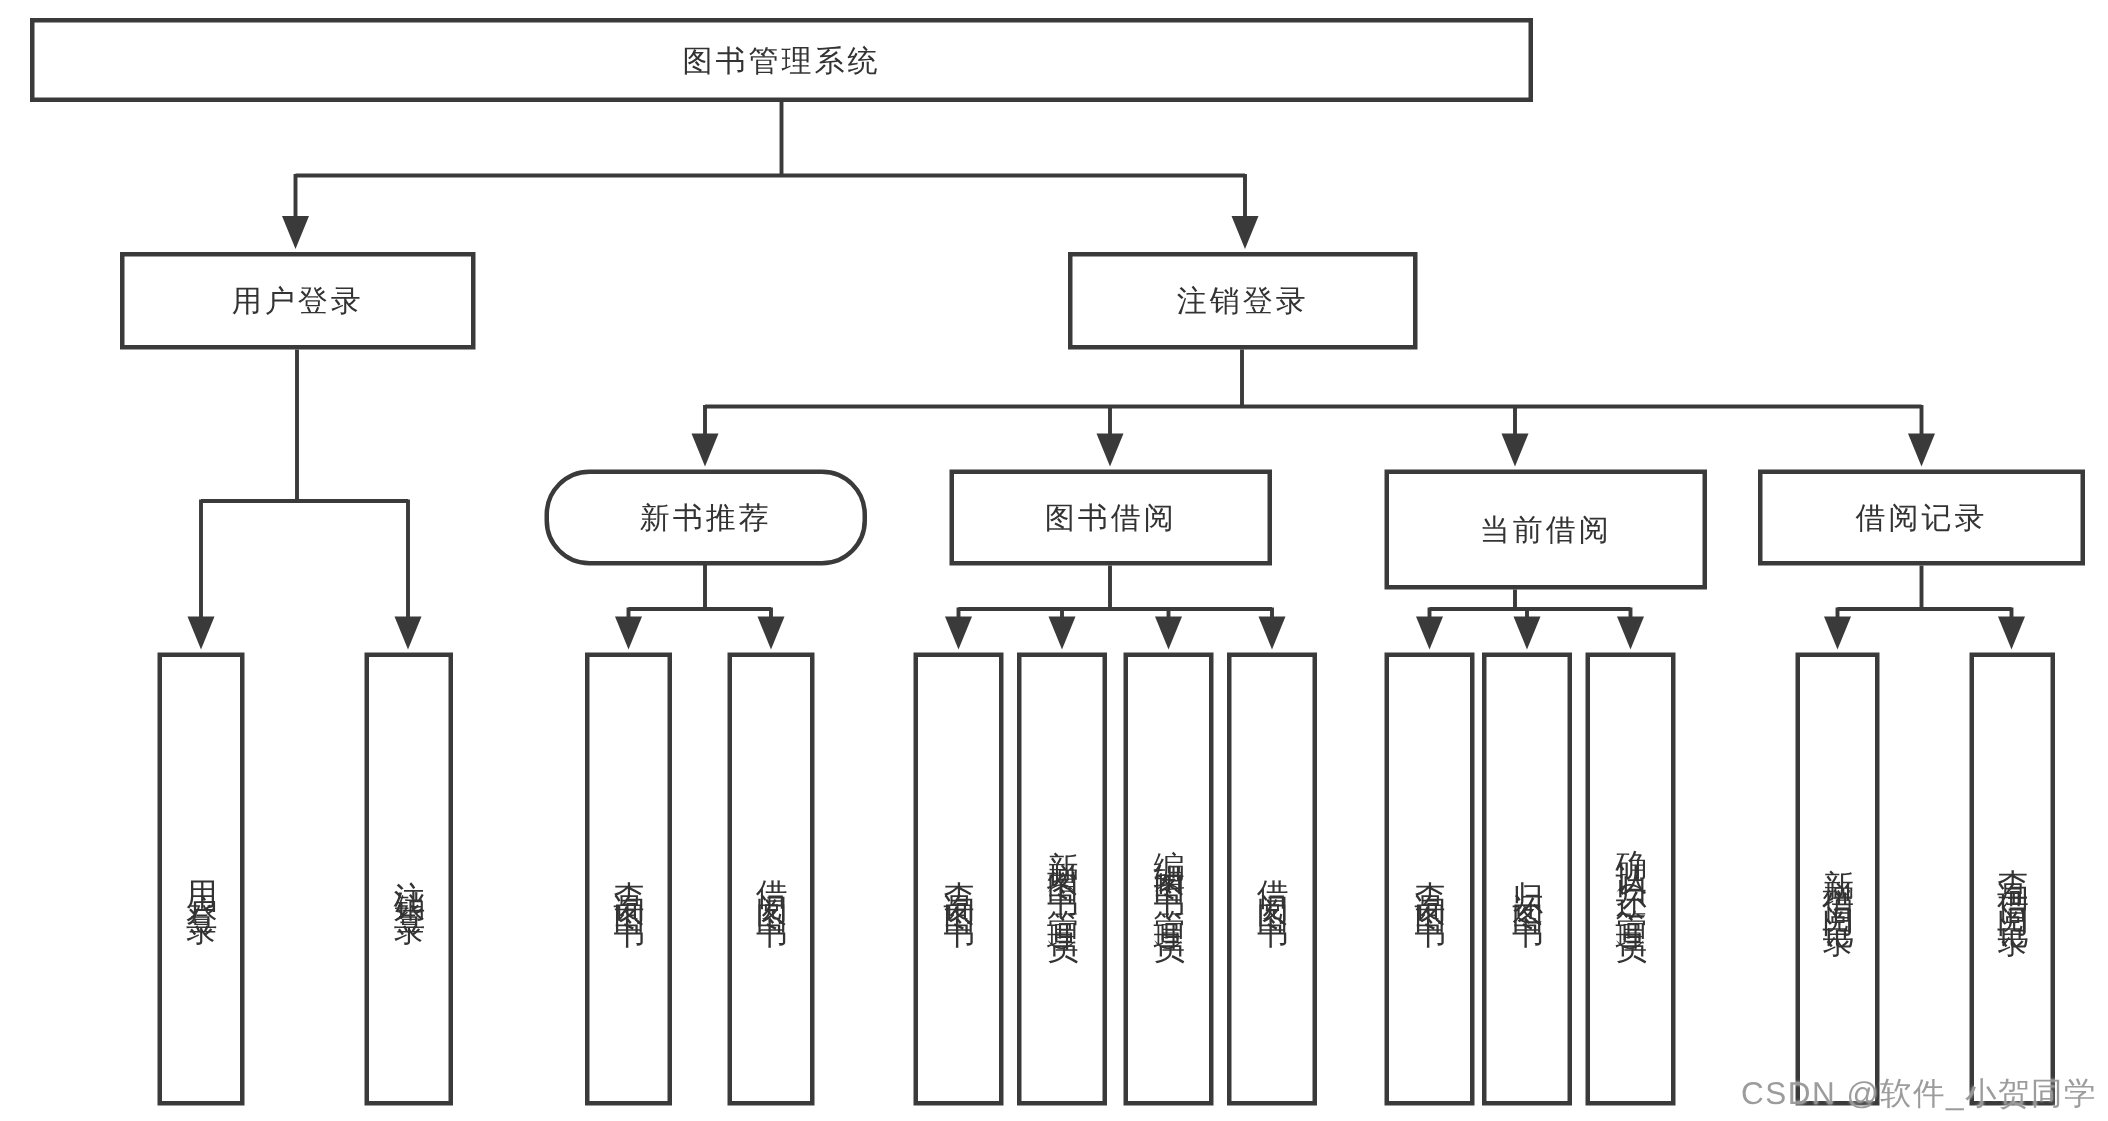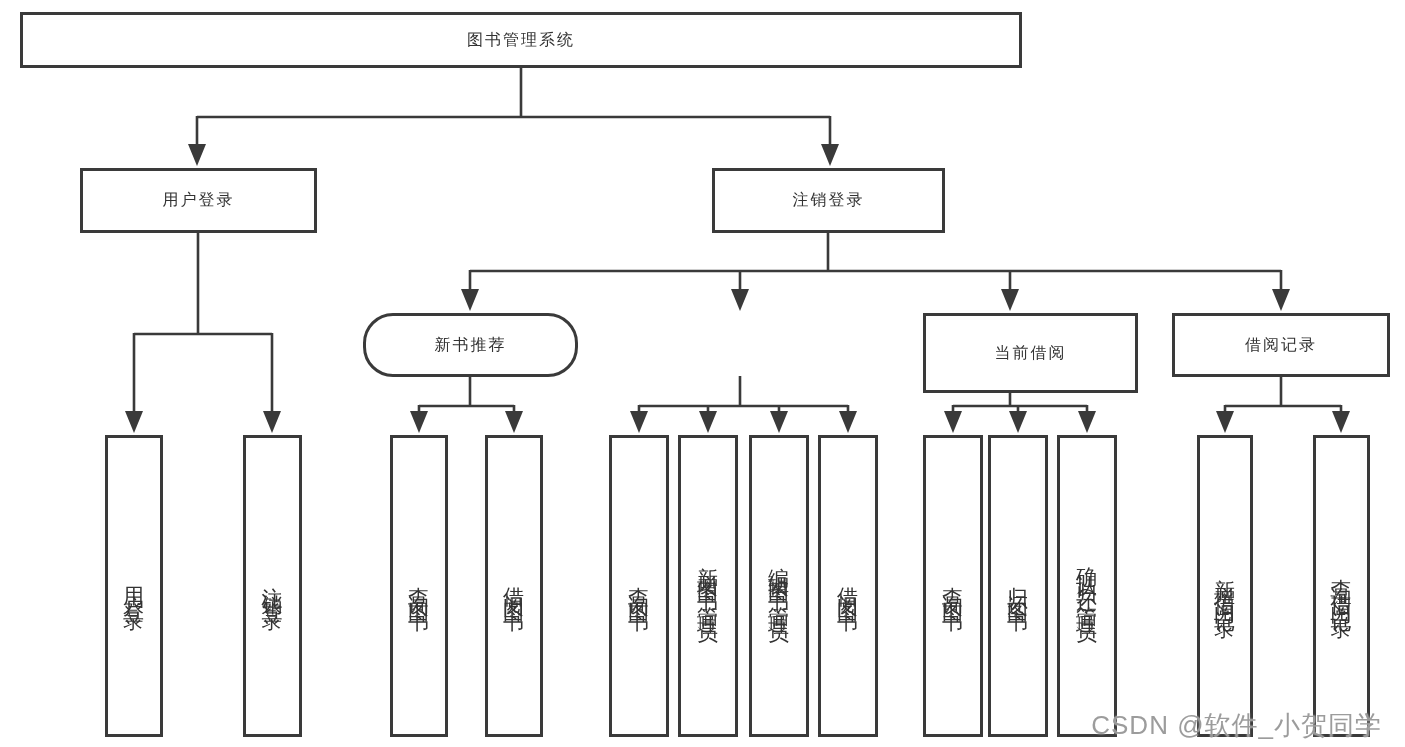--- a/index.html
+++ b/index.html
@@ -15,35 +15,35 @@
     position:absolute;
     box-sizing:border-box;
     border:3px solid #3a3a3a;
     background:#ffffff;
     display:flex;
     align-items:center;
     justify-content:center;
     color:#333333;
     z-index:2;
   }
-  .hnode{font-size:16px;letter-spacing:2px;white-space:nowrap;}
+  .hnode{font-size:20px;letter-spacing:2px;white-space:nowrap;}
   .vnode .vlabel{
     writing-mode:vertical-rl;
     text-orientation:mixed;
     font-size:21px;
     letter-spacing:8px;
     line-height:1;
     color:#333333;
   }
   .watermark{
     position:absolute;
-    right:23px;
+    right:7px;
     bottom:4px;
     z-index:3;
-    font-size:26px;
+    font-size:21px;
     letter-spacing:1px;
     color:rgba(148,148,148,0.92);
     text-shadow:0 0 2px #ffffff;
     white-space:nowrap;
   }
 </style>
 </head>
 <body>
 
 <div class="canvas">
@@ -85,20 +85,23 @@
 
   <div class="node hnode" style="left:80px;top:168px;width:237px;height:65px;">
     <span>用户登录</span>
   </div>
   <div class="node hnode" style="left:712px;top:168px;width:233px;height:65px;">
     <span>注销登录</span>
   </div>
 
   <div class="node hnode" style="left:363px;top:313px;width:215px;height:64px;border-radius:30px;">
     <span>新书推荐</span>
+  </div>
+  <div class="node hnode" style="left:633px;top:313px;width:215px;height:64px;">
+    <span>图书借阅</span>
   </div>
   <div class="node hnode" style="left:923px;top:313px;width:215px;height:80px;">
     <span>当前借阅</span>
   </div>
   <div class="node hnode" style="left:1172px;top:313px;width:218px;height:64px;">
     <span>借阅记录</span>
   </div>
 
   <div class="node vnode" style="left:105px;top:435px;width:58px;height:302px;">
     <span class="vlabel">用户登录</span>

